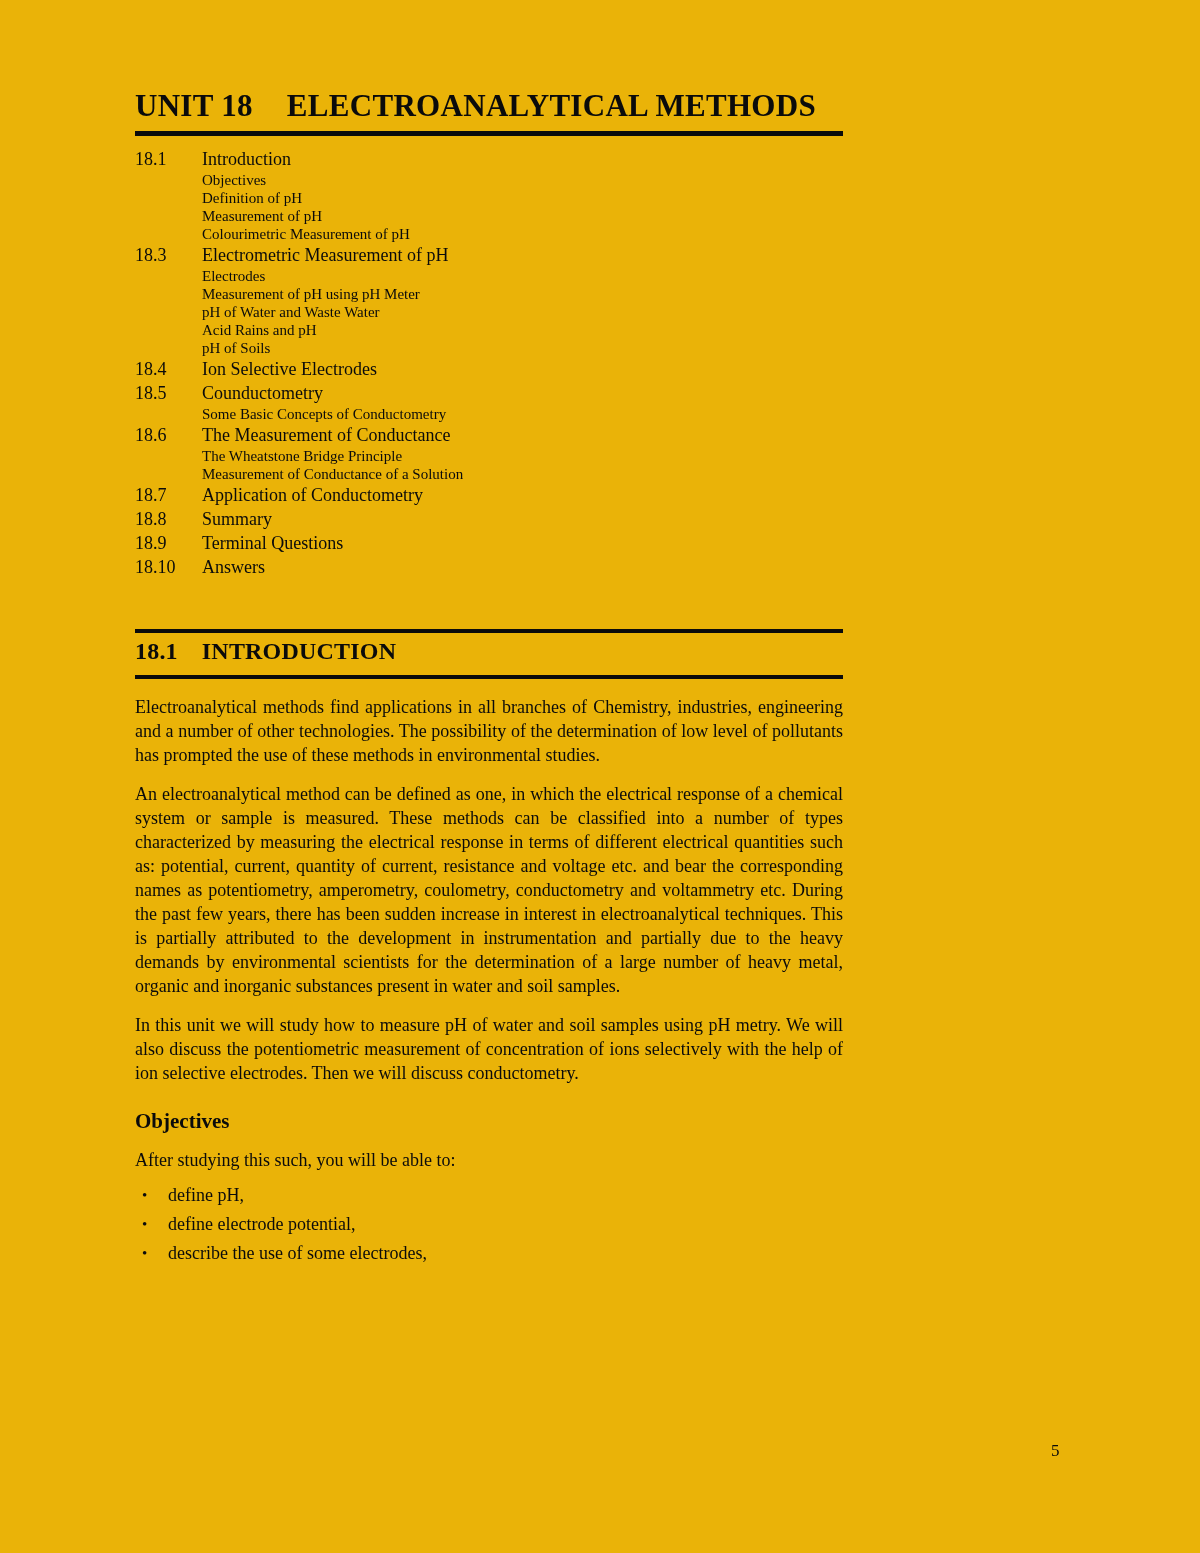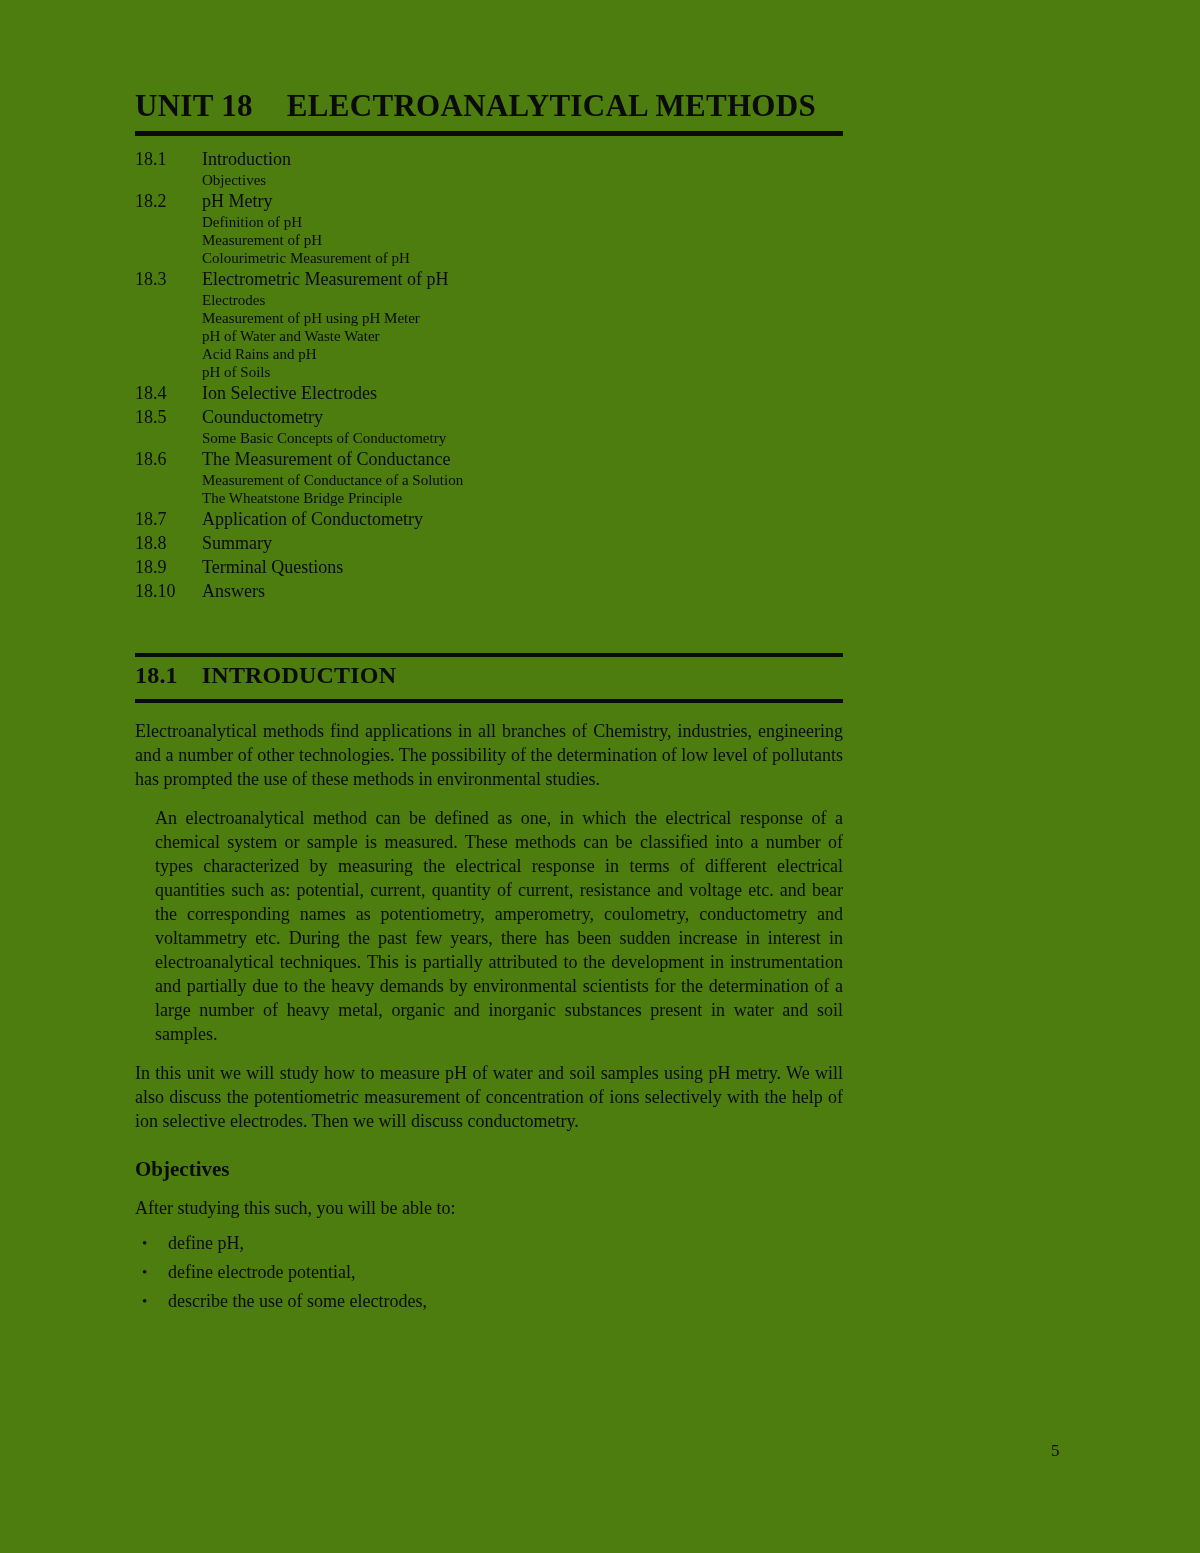--- a/index.html
+++ b/index.html
@@ -4,21 +4,21 @@
 <style>
   * { margin: 0; padding: 0; box-sizing: border-box; }
   html, body { background: #ffffff; }
   body {
     width: 1200px; height: 1553px;
     font-family: "Liberation Serif", serif;
     color: #0b0b0b;
     position: relative;
     overflow: hidden;
   }
-  .page { position: absolute; inset: 0; background: #4d7c0f; }
+  .page { position: absolute; inset: 0; background: #eab308; }
   .content { position: absolute; left: 135px; top: 0; width: 708px; }
 
   
   .unit-title {
     margin-top: 88px;
     font-size: 31px; font-weight: bold;
     white-space: nowrap;
     letter-spacing: 0.3px;
   }
   .unit-title .unit-num { margin-right: 34px; }
@@ -42,21 +42,21 @@
   .section-heading .sec-num { margin-right: 24px; }
 
   
   .para {
     font-size: 18px; line-height: 24px;
     text-align: justify;
     margin-top: 16px;
   }
   .para.first { }
   .para + .para { margin-top: 15px; }
-  .para:nth-of-type(2) { margin-top: 15px; margin-left: 20px; }
+  .para:nth-of-type(2) { margin-top: 15px; }
   .gap-lg { margin-top: 20px; }
 
   
   .objectives-heading { margin-top: 24px; font-size: 21px; font-weight: bold; }
   .objectives-intro { margin-top: 14px; font-size: 18px; line-height: 24px; }
   .bullet-list { margin-top: 9px; }
   .bullet-item { display: flex; font-size: 18px; line-height: 29px; }
   .bullet-item .bullet-glyph { width: 33px; flex: none; padding-left: 7px; font-size: 15px; }
 
   
@@ -76,24 +76,20 @@
     </div>
     <hr class="title-rule">
 
 
     <div class="toc" id="toc">
         <div class="toc-main">
           <span class="toc-num">18.1</span>
           <span>Introduction</span>
         </div>
         <div class="toc-sub">Objectives</div>
-        <div class="toc-main">
-          <span class="toc-num">18.2</span>
-          <span>pH Metry</span>
-        </div>
         <div class="toc-sub">Definition of pH</div>
         <div class="toc-sub">Measurement of pH</div>
         <div class="toc-sub">Colourimetric Measurement of pH</div>
         <div class="toc-main">
           <span class="toc-num">18.3</span>
           <span>Electrometric Measurement of pH</span>
         </div>
         <div class="toc-sub">Electrodes</div>
         <div class="toc-sub">Measurement of pH using pH Meter</div>
         <div class="toc-sub">pH of Water and Waste Water</div>
@@ -105,22 +101,22 @@
         </div>
         <div class="toc-main">
           <span class="toc-num">18.5</span>
           <span>Counductometry</span>
         </div>
         <div class="toc-sub">Some Basic Concepts of Conductometry</div>
         <div class="toc-main">
           <span class="toc-num">18.6</span>
           <span>The Measurement of Conductance</span>
         </div>
+        <div class="toc-sub">The Wheatstone Bridge Principle</div>
         <div class="toc-sub">Measurement of Conductance of a Solution</div>
-        <div class="toc-sub">The Wheatstone Bridge Principle</div>
         <div class="toc-main">
           <span class="toc-num">18.7</span>
           <span>Application of Conductometry</span>
         </div>
         <div class="toc-main">
           <span class="toc-num">18.8</span>
           <span>Summary</span>
         </div>
         <div class="toc-main">
           <span class="toc-num">18.9</span>

